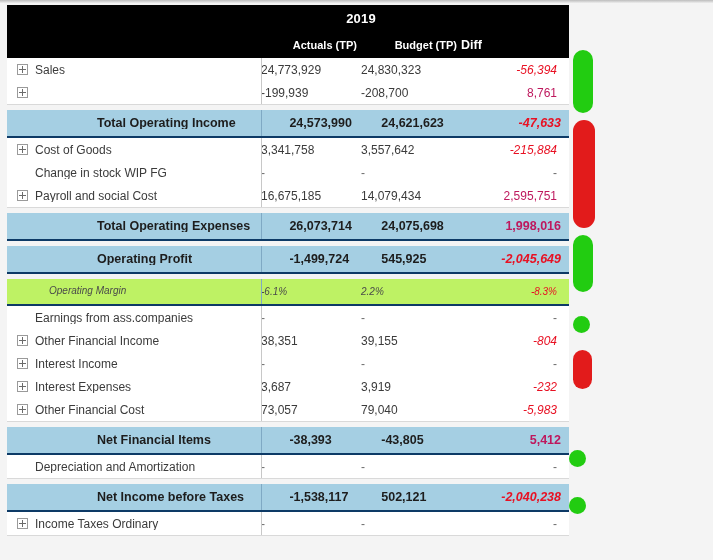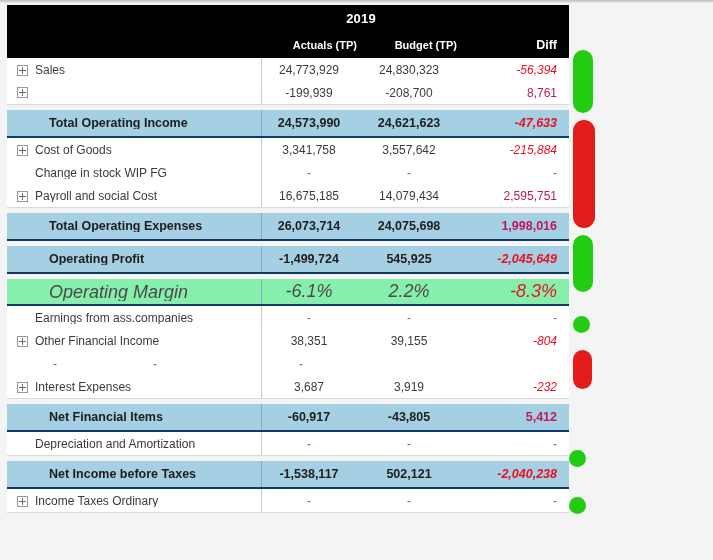--- a/index.html
+++ b/index.html
@@ -54,61 +54,61 @@
   .hdr-cols .c-num {
     width: 100px;
     text-align: right;
     font-size: 11px;
     font-weight: bold;
     padding-right: 4px;
     box-sizing: border-box;
   }
   .hdr-cols .c-diff {
     width: 104px;
-    text-align: right;
+    text-align: left;
     font-size: 12.5px;
     font-weight: bold;
     padding-right: 8px;
     box-sizing: border-box;
   }
 
   
   .grp { background: #ffffff; }
   .row {
     display: flex;
     align-items: center;
     height: 23px;
     font-size: 12px;
     color: #3b3b3b;
     position: relative;
   }
   .row .name {
     width: 254px;
     display: flex;
-    align-items: flex-end;
+    align-items: flex-start;
     padding-left: 8px;
     box-sizing: border-box;
     white-space: nowrap;
     overflow: hidden;
   }
   .row .name .ico {
     width: 14px;
     min-width: 14px;
     height: 11px;
     margin-right: 6px;
     display: inline-flex;
     align-items: center;
     justify-content: center;
   }
   .row .name .ico.empty { visibility: hidden; }
   .row .name .ico svg { display: block; }
   .row .name .txt { line-height: 1; }
   .row .val {
     width: 100px;
-    text-align: center;
+    text-align: left;
     padding-right: 4px;
     box-sizing: border-box;
     white-space: nowrap;
   }
   .row .diff {
     width: 104px;
     text-align: right;
     padding-right: 8px;
     box-sizing: border-box;
     white-space: nowrap;
@@ -125,28 +125,28 @@
   .row.total .sep, .row.margin .sep { background: #7fa9c4; }
 
   .row.total {
     background: #a5cfe3;
     height: 26px;
     font-weight: bold;
     color: #1d1d1d;
     border-bottom: 2px solid #0d3a66;
     font-size: 12.5px;
   }
-  .row.total .name { padding-left: 22px; }
+  .row.total .name { padding-left: 22px; margin-left: 48px; }
   .row.margin {
-    background: #86efac;
+    background: #bef264;
     height: 25px;
     font-style: italic;
     color: #4a4a4a;
     border-bottom: 2px solid #0d3a66;
-    font-size: 18px;
+    font-size: 10px;
   }
   .row.margin .name { padding-left: 22px; }
 
   .gap {
     height: 5px;
     background: #f4f4f4;
   }
   .grp-bottom-rule {
     height: 1px;
     background: #d9d9d9;
@@ -333,20 +333,30 @@
               </svg>
             </span>
             <span class="txt">Other Financial Income</span>
           </div>
           <div class="sep"></div>
           <div class="val">38,351</div>
           <div class="val">39,155</div>
           <div class="diff neg">-804</div>
         </div>
         <div class="row">
+          <div class="name">
+            <span class="ico">
+              <svg width="11" height="11" viewBox="0 0 11 11">
+                <rect x="0.5" y="0.5" width="10" height="10" fill="#ffffff" stroke="#9a9a9a"></rect>
+                <line x1="5.5" y1="2" x2="5.5" y2="9" stroke="#6b6b6b"></line>
+                <line x1="2" y1="5.5" x2="9" y2="5.5" stroke="#6b6b6b"></line>
+              </svg>
+            </span>
+            <span class="txt">Interest Income</span>
+          </div>
           <div class="sep"></div>
           <div class="val dash">-</div>
           <div class="val dash">-</div>
           <div class="diff dash">-</div>
         </div>
         <div class="row">
           <div class="name">
             <span class="ico">
               <svg width="11" height="11" viewBox="0 0 11 11">
                 <rect x="0.5" y="0.5" width="10" height="10" fill="#ffffff" stroke="#9a9a9a"></rect>
@@ -354,30 +364,46 @@
                 <line x1="2" y1="5.5" x2="9" y2="5.5" stroke="#6b6b6b"></line>
               </svg>
             </span>
             <span class="txt">Interest Expenses</span>
           </div>
           <div class="sep"></div>
           <div class="val">3,687</div>
           <div class="val">3,919</div>
           <div class="diff neg">-232</div>
         </div>
+        <div class="row">
+          <div class="name">
+            <span class="ico">
+              <svg width="11" height="11" viewBox="0 0 11 11">
+                <rect x="0.5" y="0.5" width="10" height="10" fill="#ffffff" stroke="#9a9a9a"></rect>
+                <line x1="5.5" y1="2" x2="5.5" y2="9" stroke="#6b6b6b"></line>
+                <line x1="2" y1="5.5" x2="9" y2="5.5" stroke="#6b6b6b"></line>
+              </svg>
+            </span>
+            <span class="txt">Other Financial Cost</span>
+          </div>
+          <div class="sep"></div>
+          <div class="val">73,057</div>
+          <div class="val">79,040</div>
+          <div class="diff neg">-5,983</div>
+        </div>
         <div class="grp-bottom-rule"></div>
       </div>
       <div class="gap"></div>
       <div class="row total">
         <div class="name">
           <span class="ico empty"></span>
           <span class="txt">Net Financial Items</span>
         </div>
         <div class="sep"></div>
-        <div class="val">-60,917</div>
+        <div class="val">-38,393</div>
         <div class="val">-43,805</div>
         <div class="diff pos">5,412</div>
       </div>
       <div class="grp">
         <div class="row">
           <div class="name">
             <span class="ico empty"></span>
             <span class="txt">Depreciation and Amortization</span>
           </div>
           <div class="sep"></div>

